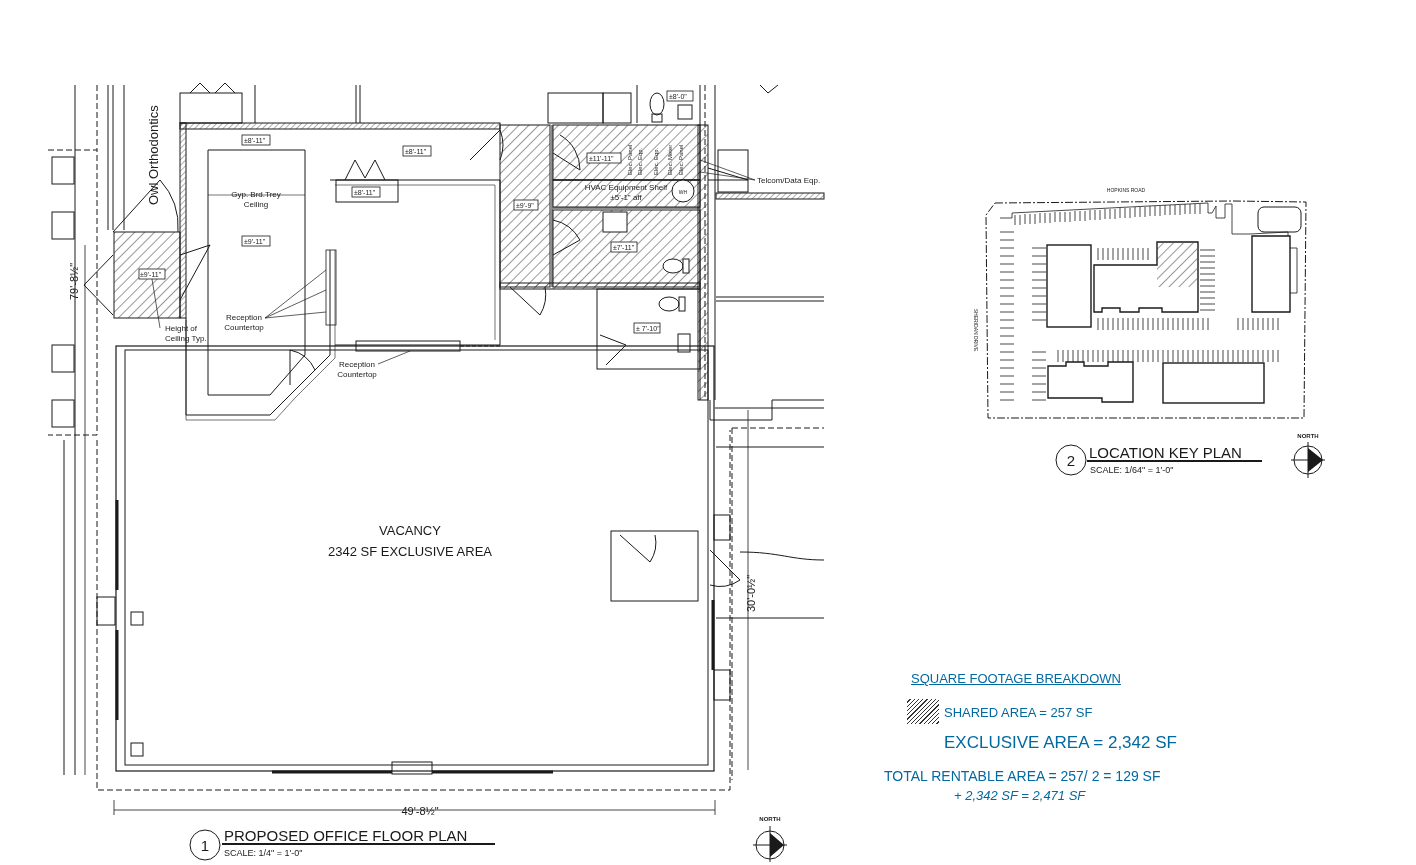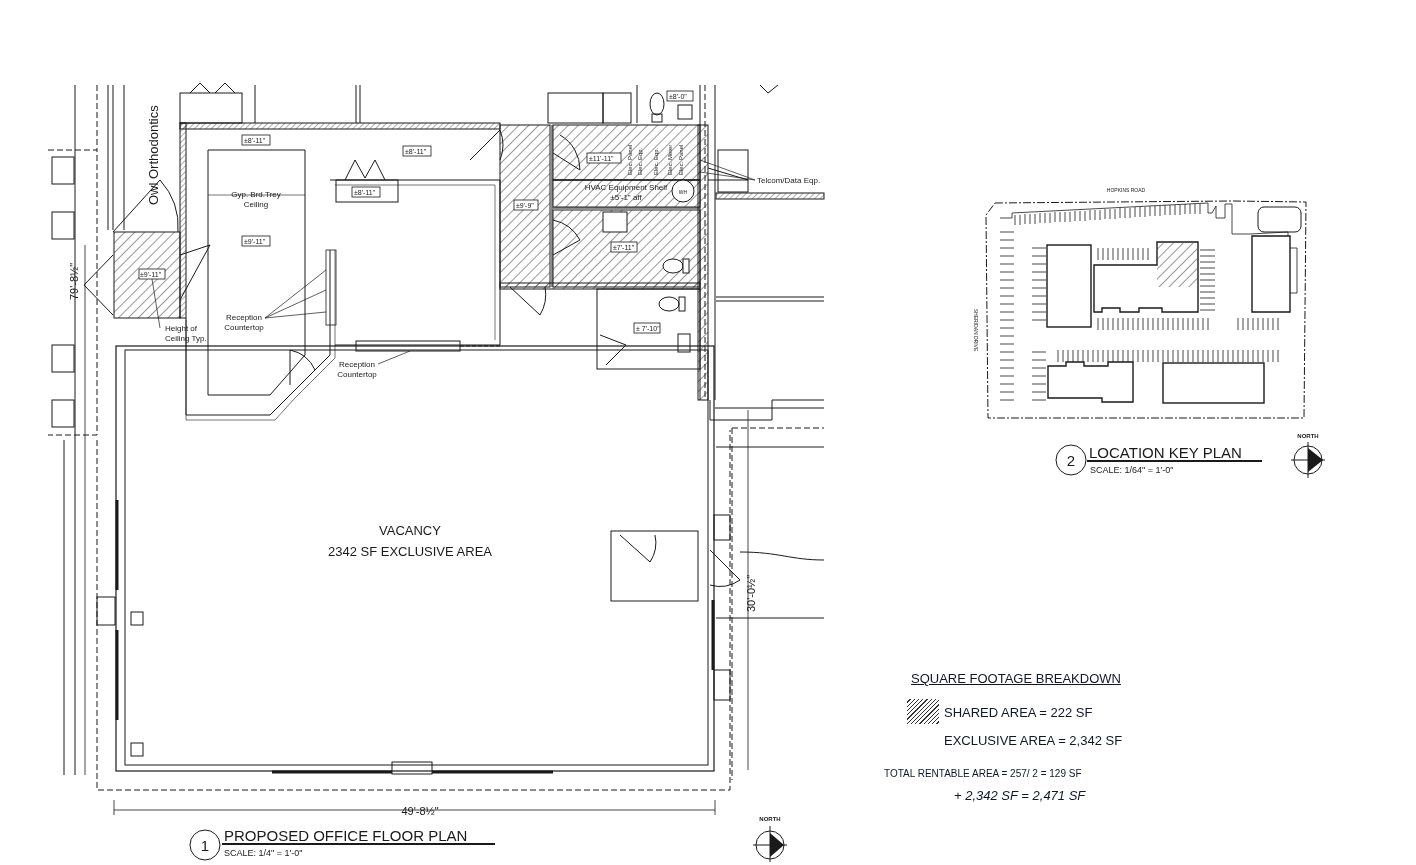--- a/index.html
+++ b/index.html
@@ -1,23 +1,23 @@
 <!DOCTYPE html>
 <html><head>
 <meta charset="utf-8">
 <style>
   html, body { margin:0; padding:0; background:#ffffff; }
   body { width:1416px; height:865px; position:relative; overflow:hidden; font-family:"Liberation Sans", sans-serif; color:#1a1a1a; }
   svg { position:absolute; left:0; top:0; }
   .t { font-family:"Liberation Sans", sans-serif; fill:#1a1a1a; }
-  .htxt { position:absolute; font-family:"Liberation Sans", sans-serif; color:#0f172a; white-space:nowrap; }
+  .htxt { position:absolute; font-family:"Liberation Sans", sans-serif; color:#0369a1; white-space:nowrap; }
   .sf-title { left:911px; top:671px; font-size:13px; text-decoration:underline; }
   .sf-shared { left:944px; top:705px; font-size:13px; }
-  .sf-excl { left:944px; top:733px; font-size:13px; }
-  .sf-total1 { left:884px; top:768px; font-size:10px; }
+  .sf-excl { left:944px; top:733px; font-size:17px; }
+  .sf-total1 { left:884px; top:768px; font-size:14px; }
   .sf-total2 { left:954px; top:788px; font-size:13px;font-style:italic; }
   .sf-swatch { position:absolute; left:907px; top:699px; width:32px; height:25px;
     background: repeating-linear-gradient(135deg, #fff 0 2px, #333 2px 3px); }
 </style>
 </head>
 <body>
 
 <svg width="1416" height="865" viewBox="0 0 1416 865" xmlns="http://www.w3.org/2000/svg">
   <defs>
     <pattern id="hatch" patternUnits="userSpaceOnUse" width="7" height="7" patternTransform="rotate(45)">
@@ -265,17 +265,17 @@
     <circle cx="1308" cy="460" r="14" fill="none" stroke="#1a1a1a"></circle>
     <line x1="1308" y1="442" x2="1308" y2="478" stroke="#1a1a1a"></line>
     <line x1="1291" y1="460" x2="1325" y2="460" stroke="#1a1a1a"></line>
     <path d="M1308 448 L1323 460 L1308 472 Z" fill="#1a1a1a"></path>
   </g>
 </svg>
 
 <div>
   <div class="htxt sf-title">SQUARE FOOTAGE BREAKDOWN</div>
   <div class="sf-swatch"></div>
-  <div class="htxt sf-shared">SHARED AREA = 222 SF</div>
+  <div class="htxt sf-shared">SHARED AREA = 257 SF</div>
   <div class="htxt sf-excl">EXCLUSIVE AREA = 2,342 SF</div>
   <div class="htxt sf-total1">TOTAL RENTABLE AREA = 257/ 2 = 129 SF</div>
   <div class="htxt sf-total2">+ 2,342 SF  = 2,471 SF</div>
 </div>
 
 </body></html>

